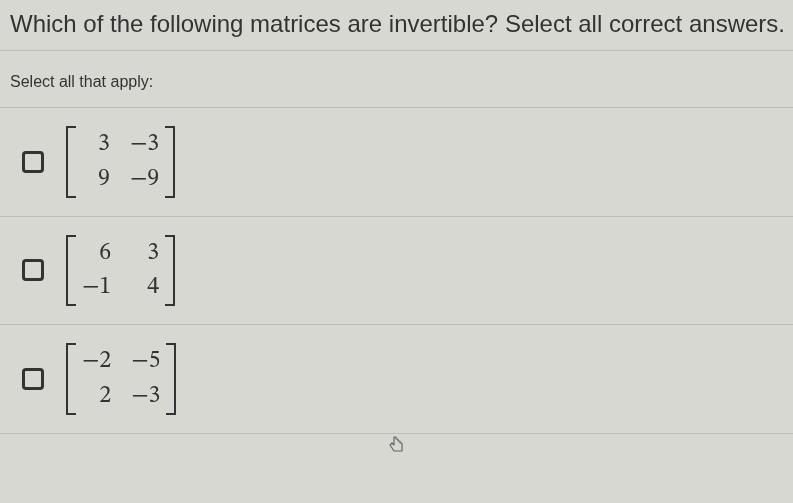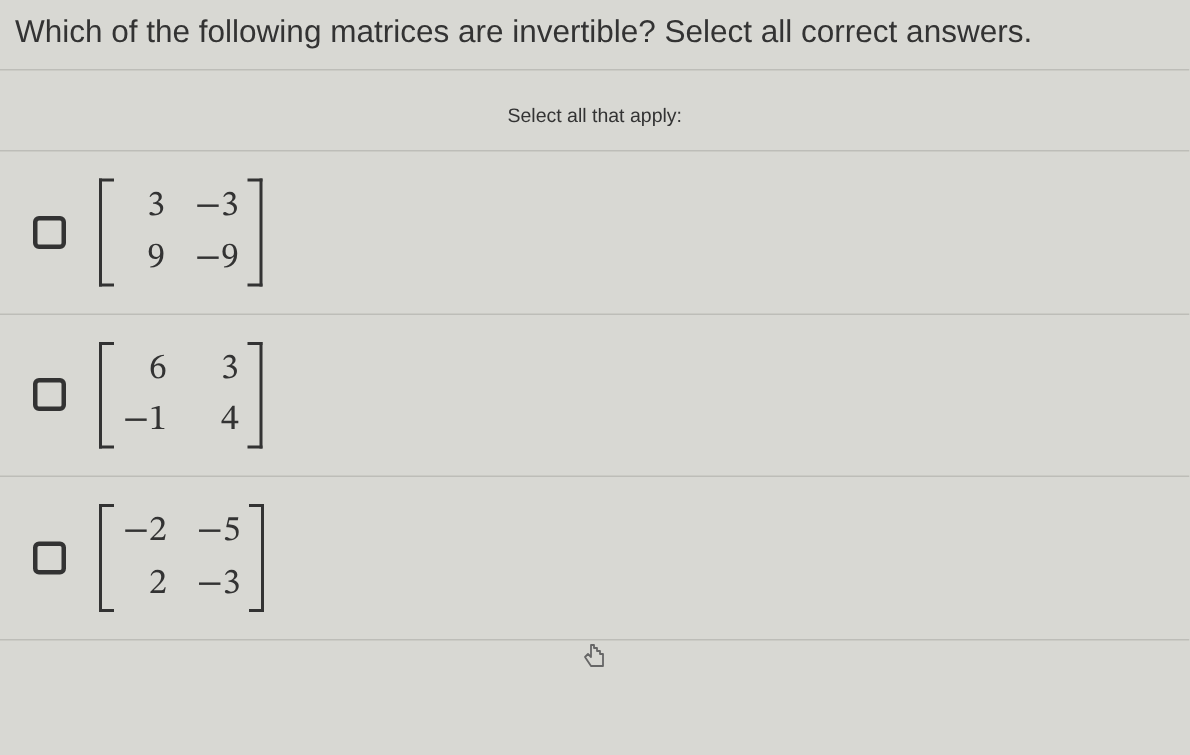--- a/index.html
+++ b/index.html
@@ -7,27 +7,26 @@
       width: 793px;
       height: 503px;
       font-family: -apple-system, "Segoe UI", sans-serif;
       background: #d8d8d3;
       color: #333;
       overflow: hidden;
     }
     .question-row {
       padding: 10px 6px 12px 10px;
       border-bottom: 1px solid #bdbdb8;
-      font-size: 21px;
+      font-size: 24px;
     }
     .instruction-row {
       padding: 22px 10px 16px 10px;
       border-bottom: 1px solid #bdbdb8;
-      font-size: 13px;
-      text-align: center;
+      font-size: 16px;
     }
     .option-row {
       display: flex;
       align-items: center;
       gap: 22px;
       padding: 18px 22px;
       border-bottom: 1px solid #bdbdb8;
       min-height: 98px;
     }
     .checkbox {

